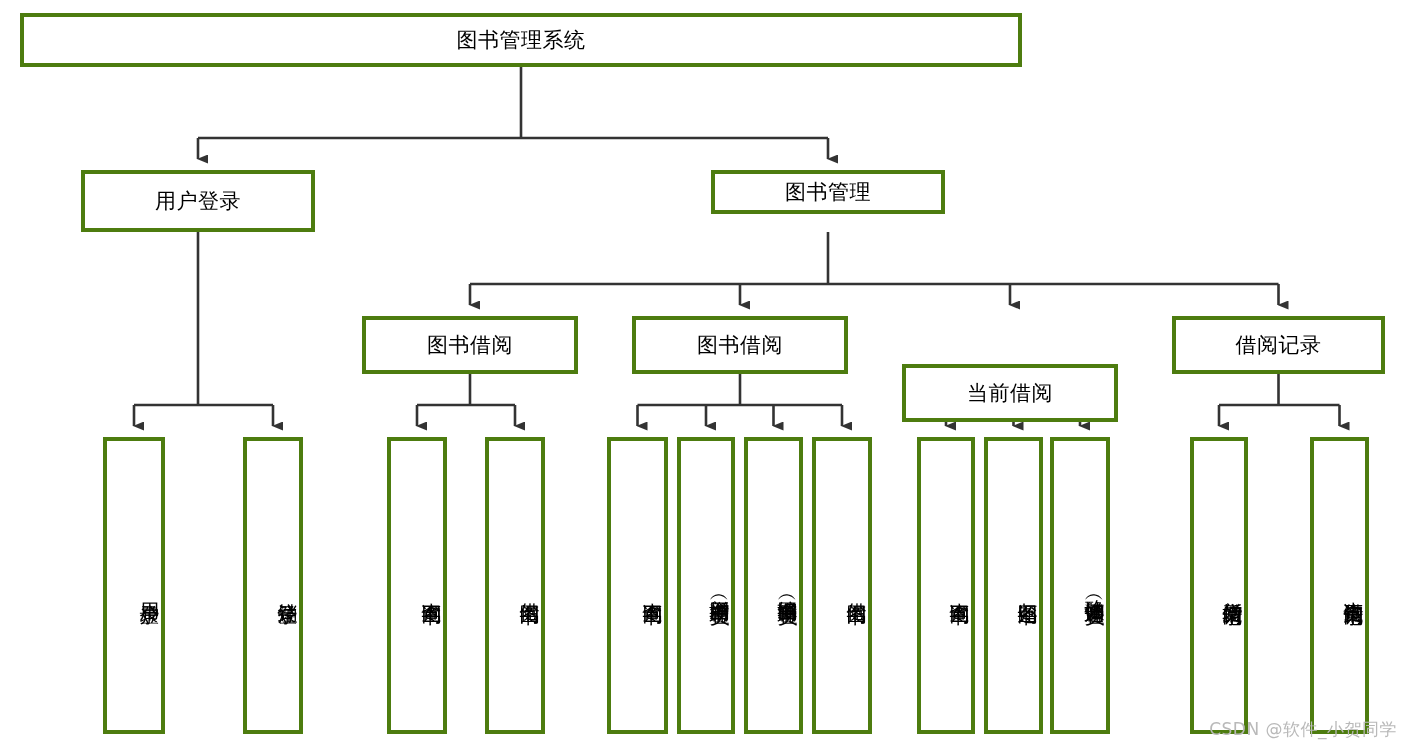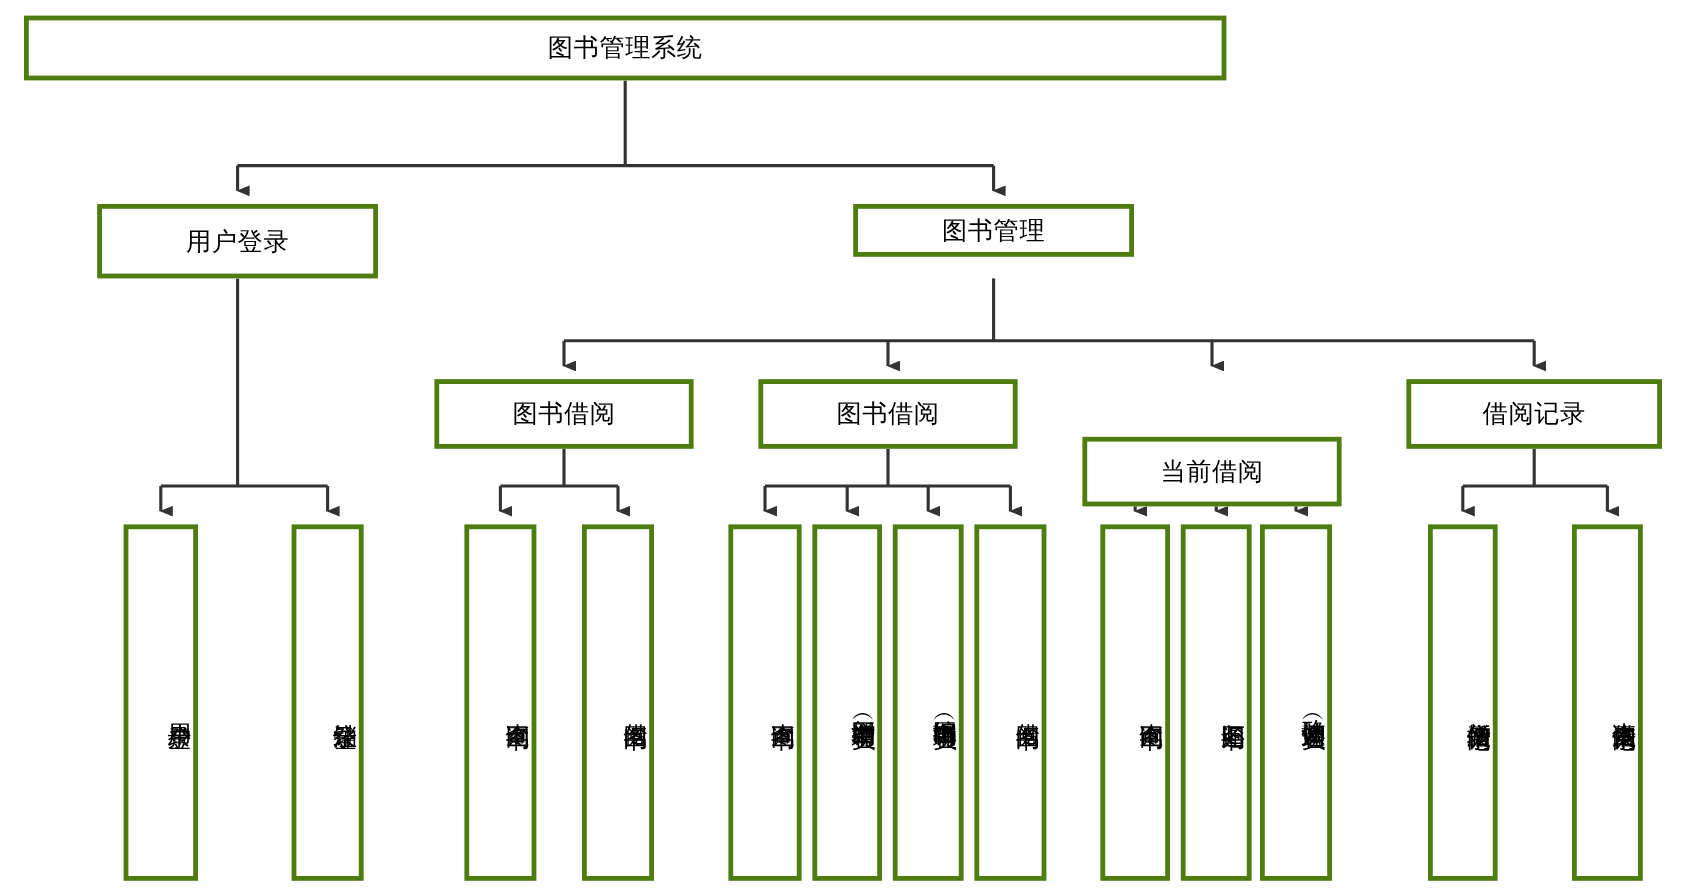--- a/index.html
+++ b/index.html
@@ -170,13 +170,14 @@
         <span class="node-label">确认归还（管理员）</span>
       </div>
       <div class="node vert" style="left: 1190px; top: 437px; width: 58px; height: 297px;">
         <span class="node-label">新增借阅记录</span>
       </div>
       <div class="node vert" style="left: 1310px; top: 437px; width: 59px; height: 297px;">
         <span class="node-label">查询借阅记录</span>
       </div>
     </div>
 
+  <div id="watermark">CSDN @软件_小贺同学</div>
 </div>
 
 </body></html>

